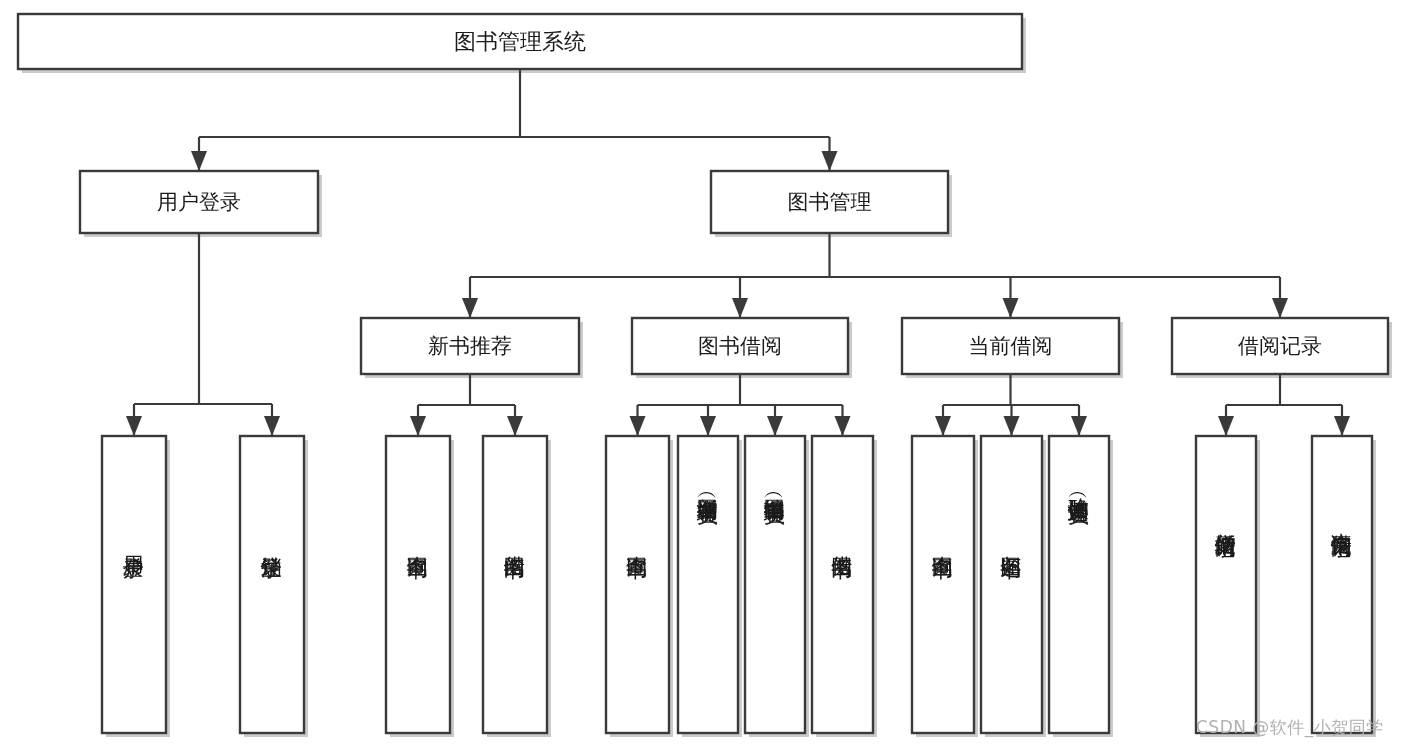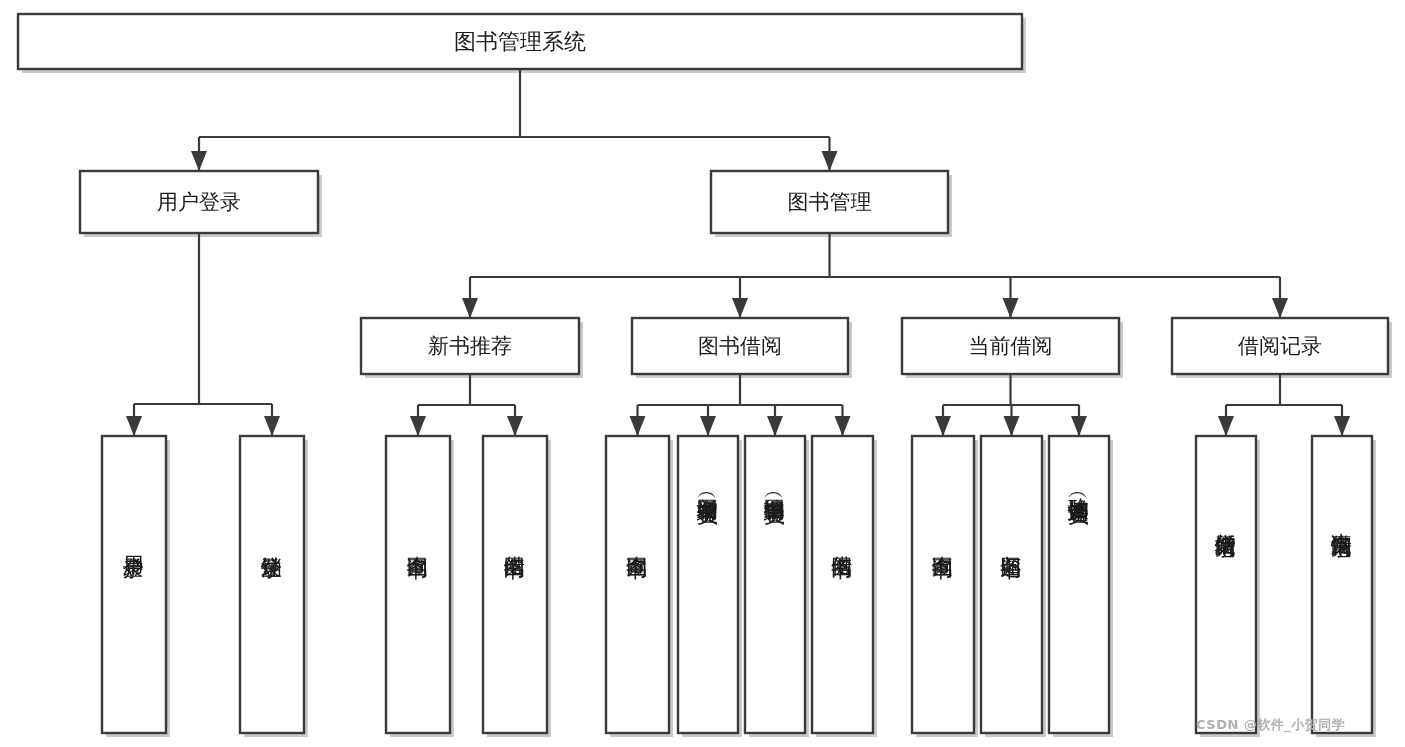--- a/index.html
+++ b/index.html
@@ -71,25 +71,24 @@
     color: #1b1b1b;
     writing-mode: vertical-rl;
     text-orientation: upright;
     letter-spacing: 1px;
     white-space: nowrap;
     pointer-events: none;
   }
   .watermark {
     position: absolute;
     font-family: "DejaVu Sans", "Liberation Sans", sans-serif;
-    font-size: 13px;
+    font-size: 17px;
     color: #b0b0b0;
     white-space: nowrap;
     letter-spacing: 0.5px;
-    font-weight: bold;
   }
 </style>
 </head>
 <body>
 
 <div id="diagram-root">
 
   <svg class="diagram-canvas" viewBox="0 0 1405 747">
     <g id="shadow-layer">
         <rect x="22" y="18" width="1004" height="55" class="node-shadow"></rect>

